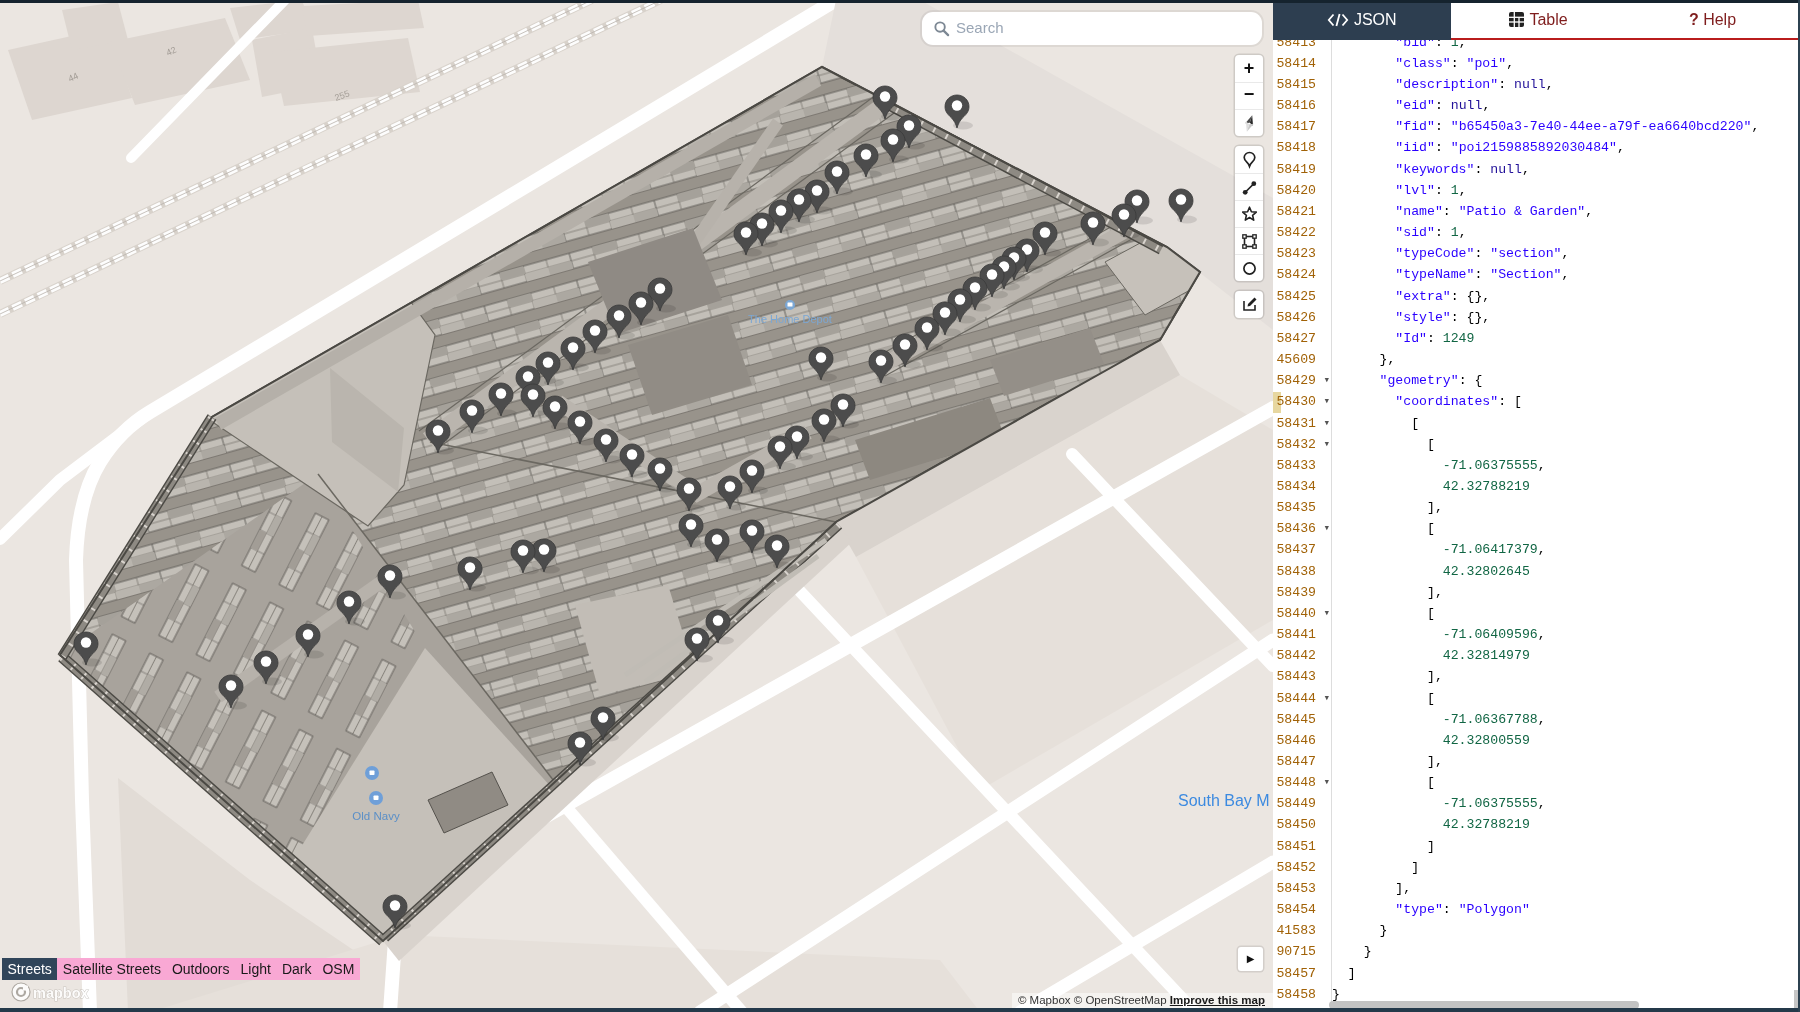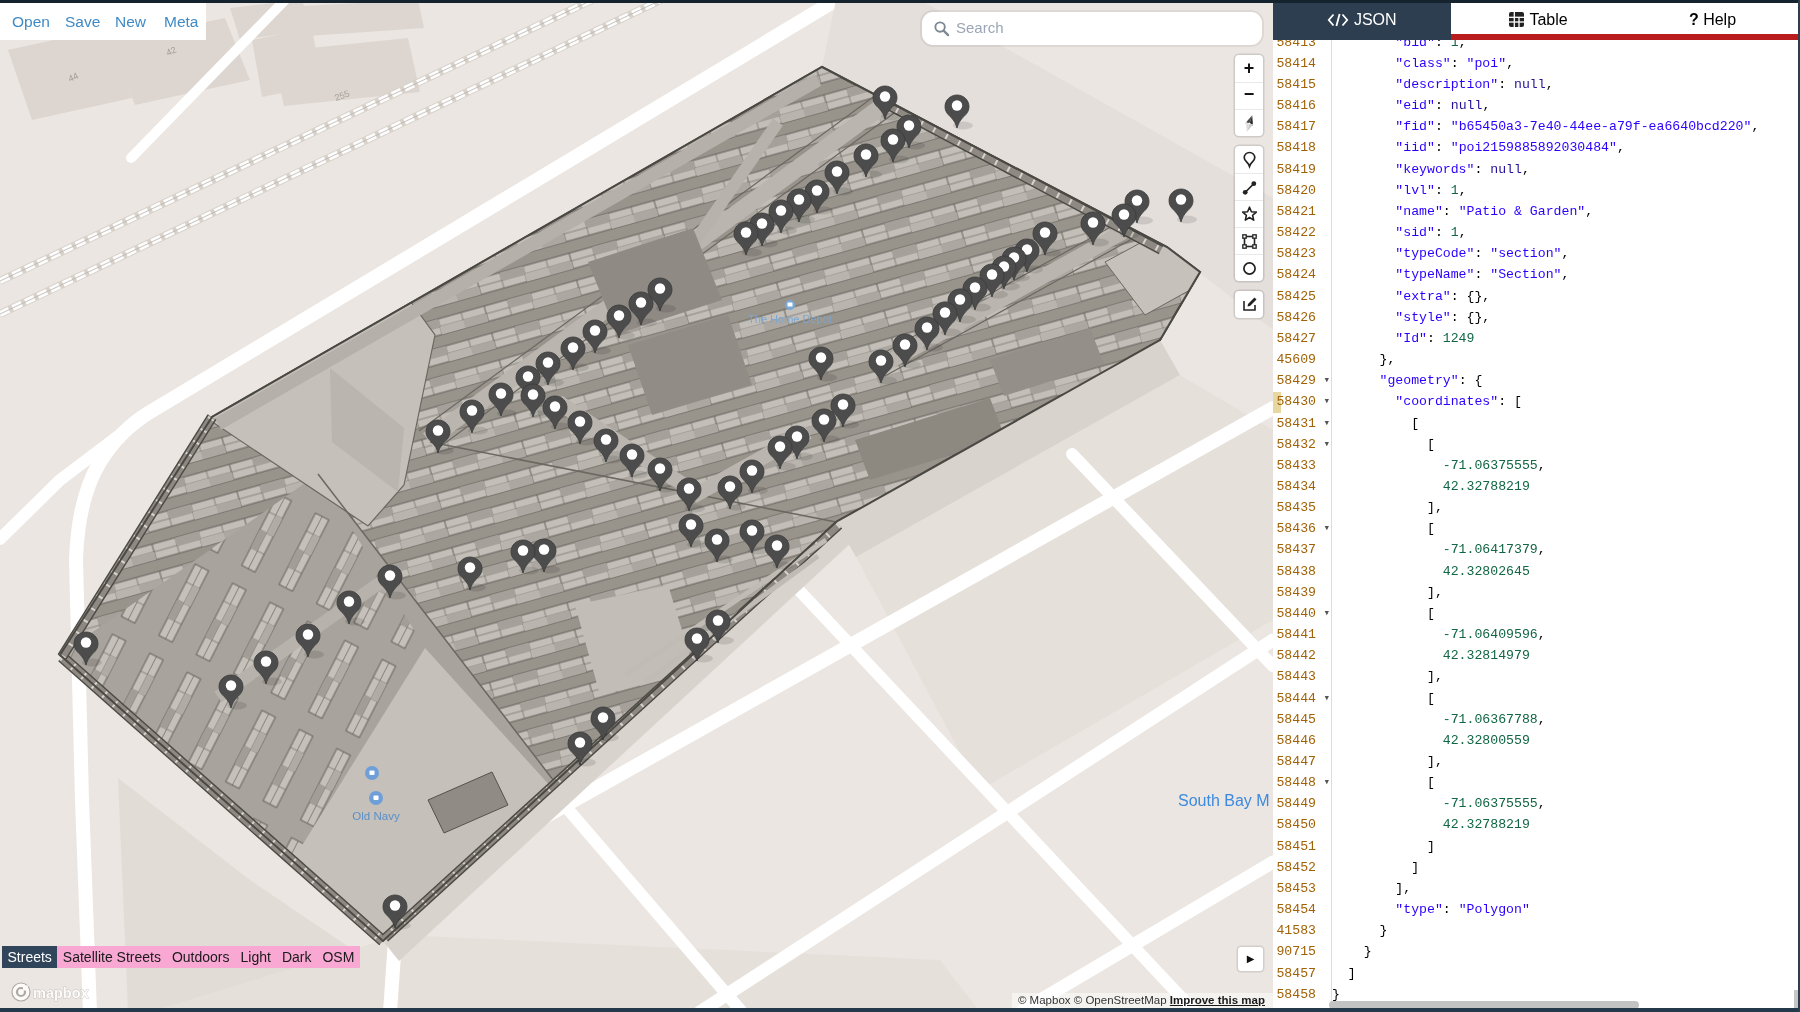--- a/index.html
+++ b/index.html
@@ -17,30 +17,30 @@
 #search svg { position:absolute; left:11px; top:8px; }
 #search span { position:absolute; left:34px; top:7px; font-size:15px; color:#9aa6b5; }
 .ctlgrp { position:absolute; left:1235px; width:28px; background:#fff; border-radius:4px;
   box-shadow:0 0 0 1.5px rgba(0,0,0,.12); z-index:20; overflow:hidden; }
 .ctlbtn { width:28px; height:27px; position:relative; }
 .ctlbtn + .ctlbtn { border-top:1px solid #e9e9e9; }
 .ctlbtn svg { position:absolute; left:0.5px; top:0; }
 .pm { font-size:18px; font-weight:bold; color:#111; text-align:center; line-height:26px; }
 #layers { position:absolute; left:2px; top:946px; height:22px; z-index:20; font-size:14px; }
 #layers span { display:inline-block; height:22px; line-height:22px; padding:0 5.5px; background:#f9a8d4; color:#1a1a1a; }
-#layers span.sel { background:#30455a; color:#fff; }
+#layers span.sel { background:#30455a; color:#fff;margin-top:12px; }
 #mblogo { position:absolute; left:10px; top:981px; z-index:20; }
 #attr { position:absolute; right:527px; bottom:3px; height:16px; background:rgba(255,255,255,.5);
   font-size:11.5px; color:#333; padding:1px 8px 0 6px; z-index:20; white-space:nowrap; }
 #attr b { text-decoration:underline; color:#1a1a1a; }
 #arrowbtn { position:absolute; left:1238px; top:947px; width:25px; height:24px; background:#fff; border-radius:3px;
   box-shadow:0 0 0 1.5px rgba(0,0,0,.1); z-index:20; text-align:center; line-height:24px; font-size:10px; color:#111; }
 #panel { position:absolute; left:1273px; top:0; width:527px; height:1012px; background:#fff; z-index:10; }
-#tabs { position:absolute; left:0; top:0; width:527px; height:40px; background:#fff; border-bottom:6px solid #b91c1c; }
-.tab { position:absolute; top:0; height:40px; line-height:40px; font-size:16px; color:#000000; text-align:center; }
+#tabs { position:absolute; left:0; top:0; width:527px; height:40px; background:#fff; border-bottom:2px solid #b91c1c; }
+.tab { position:absolute; top:0; height:40px; line-height:40px; font-size:16px; color:#7f1d1d; text-align:center; }
 #tabjson { left:0; width:178px; background:#2d3e50; color:#fff; }
 #editor { position:absolute; left:0; top:40px; width:527px; height:972px; overflow:hidden;
   font-family:"Liberation Mono", monospace; font-size:13.2px; line-height:21.17px; }
 #edscroll { position:absolute; left:0; top:-8.3px; width:527px; }
 #gutter { position:absolute; left:0; top:0; width:59px; }
 .gl { height:21.17px; position:relative; }
 .gn { position:absolute; right:16px; color:#a16207; }
 .fa { position:absolute; right:2px; top:0px; color:#555; font-size:11px; }
 #gutborder { position:absolute; left:57.5px; top:0; width:1px; height:972px; background:#ddd; }
 #code { position:absolute; left:59px; top:0; white-space:pre; color:#000; }
@@ -240,26 +240,20 @@
 <use href="#pin" x="697" y="640"></use>
 <use href="#pin" x="86" y="644"></use>
 <use href="#pin" x="266" y="663"></use>
 <use href="#pin" x="231" y="687"></use>
 <use href="#pin" x="603" y="719"></use>
 <use href="#pin" x="580" y="744"></use>
 <use href="#pin" x="395" y="907"></use>
 </svg>
 </div>
 <div id="topbar"></div>
-<div id="menu">
-  <a style="left:12px">Open</a>
-      <a style="left:65px">Save</a>
-      <a style="left:115px">New</a>
-      <a style="left:164px">Meta</a>
-</div>
 <div id="search">
       <svg width="17" height="17" viewBox="0 0 18 18">
         <circle cx="7.5" cy="7.5" r="5" fill="none" stroke="#7d8894" stroke-width="2"></circle>
         <line x1="11.2" y1="11.2" x2="16" y2="16" stroke="#7d8894" stroke-width="2.4" stroke-linecap="round"></line>
       </svg>
       <span>Search</span>
     </div>
 <div class="ctlgrp" style="top:55px">
   <div class="ctlbtn pm">+</div>
   <div class="ctlbtn pm" style="line-height:23px">−</div>

